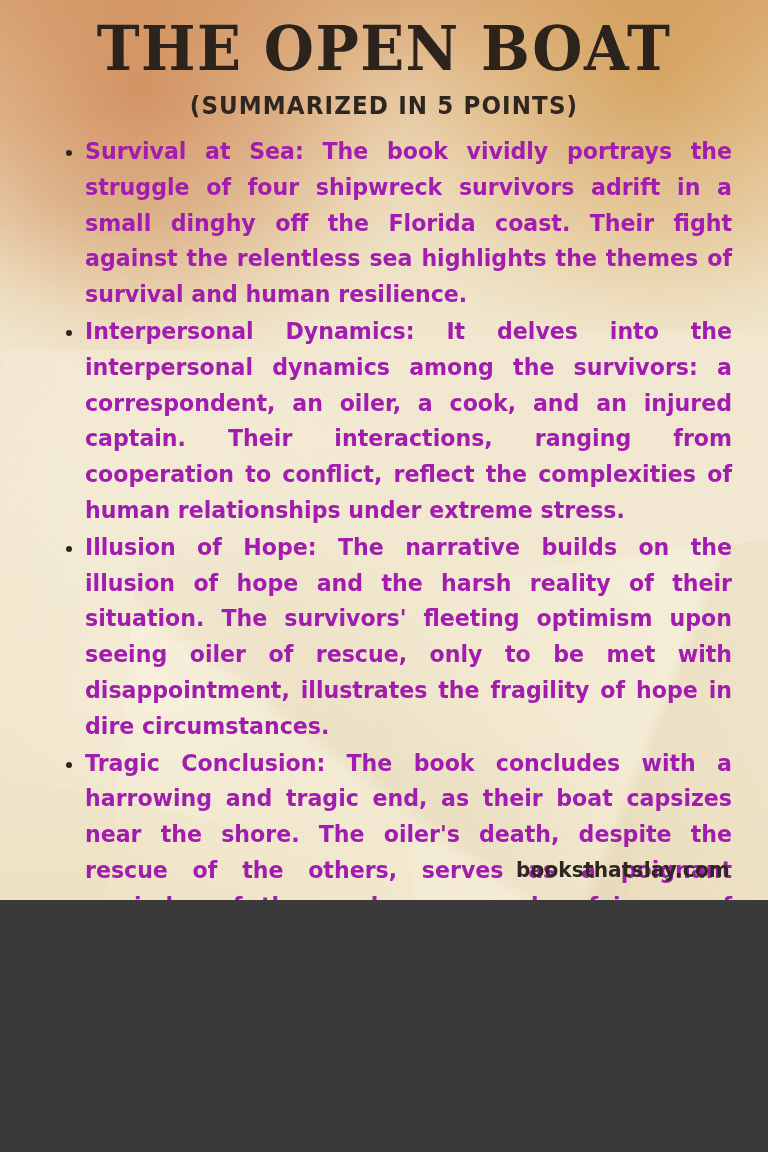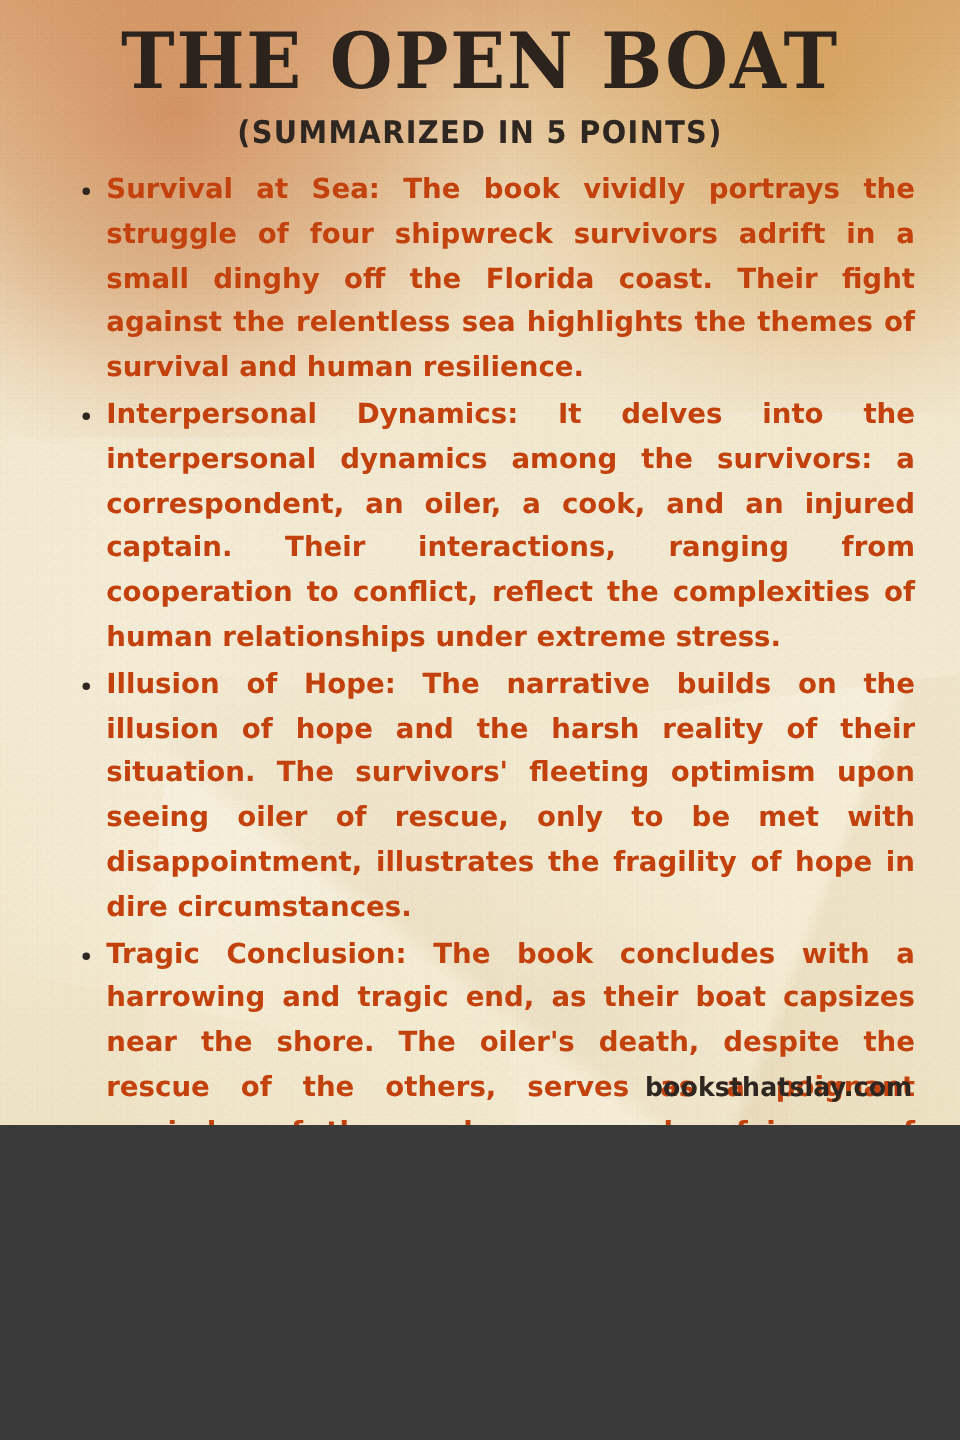--- a/index.html
+++ b/index.html
@@ -190,21 +190,21 @@
   }
 
   .point {
     position: relative;
     padding-left: 25px;
     margin: 0 0 1px 0;
     font-family: "DejaVu Sans", sans-serif;
     font-weight: 700;
     font-size: 22.1px;
     line-height: 35.8px;
-    color: #c2410c;
+    color: #a21caf;
     text-align: justify;
     text-justify: inter-word;
     -webkit-hyphens: none;
     hyphens: none;
   }
 
   .point::before {
     content: "";
     position: absolute;
     left: 6px;

